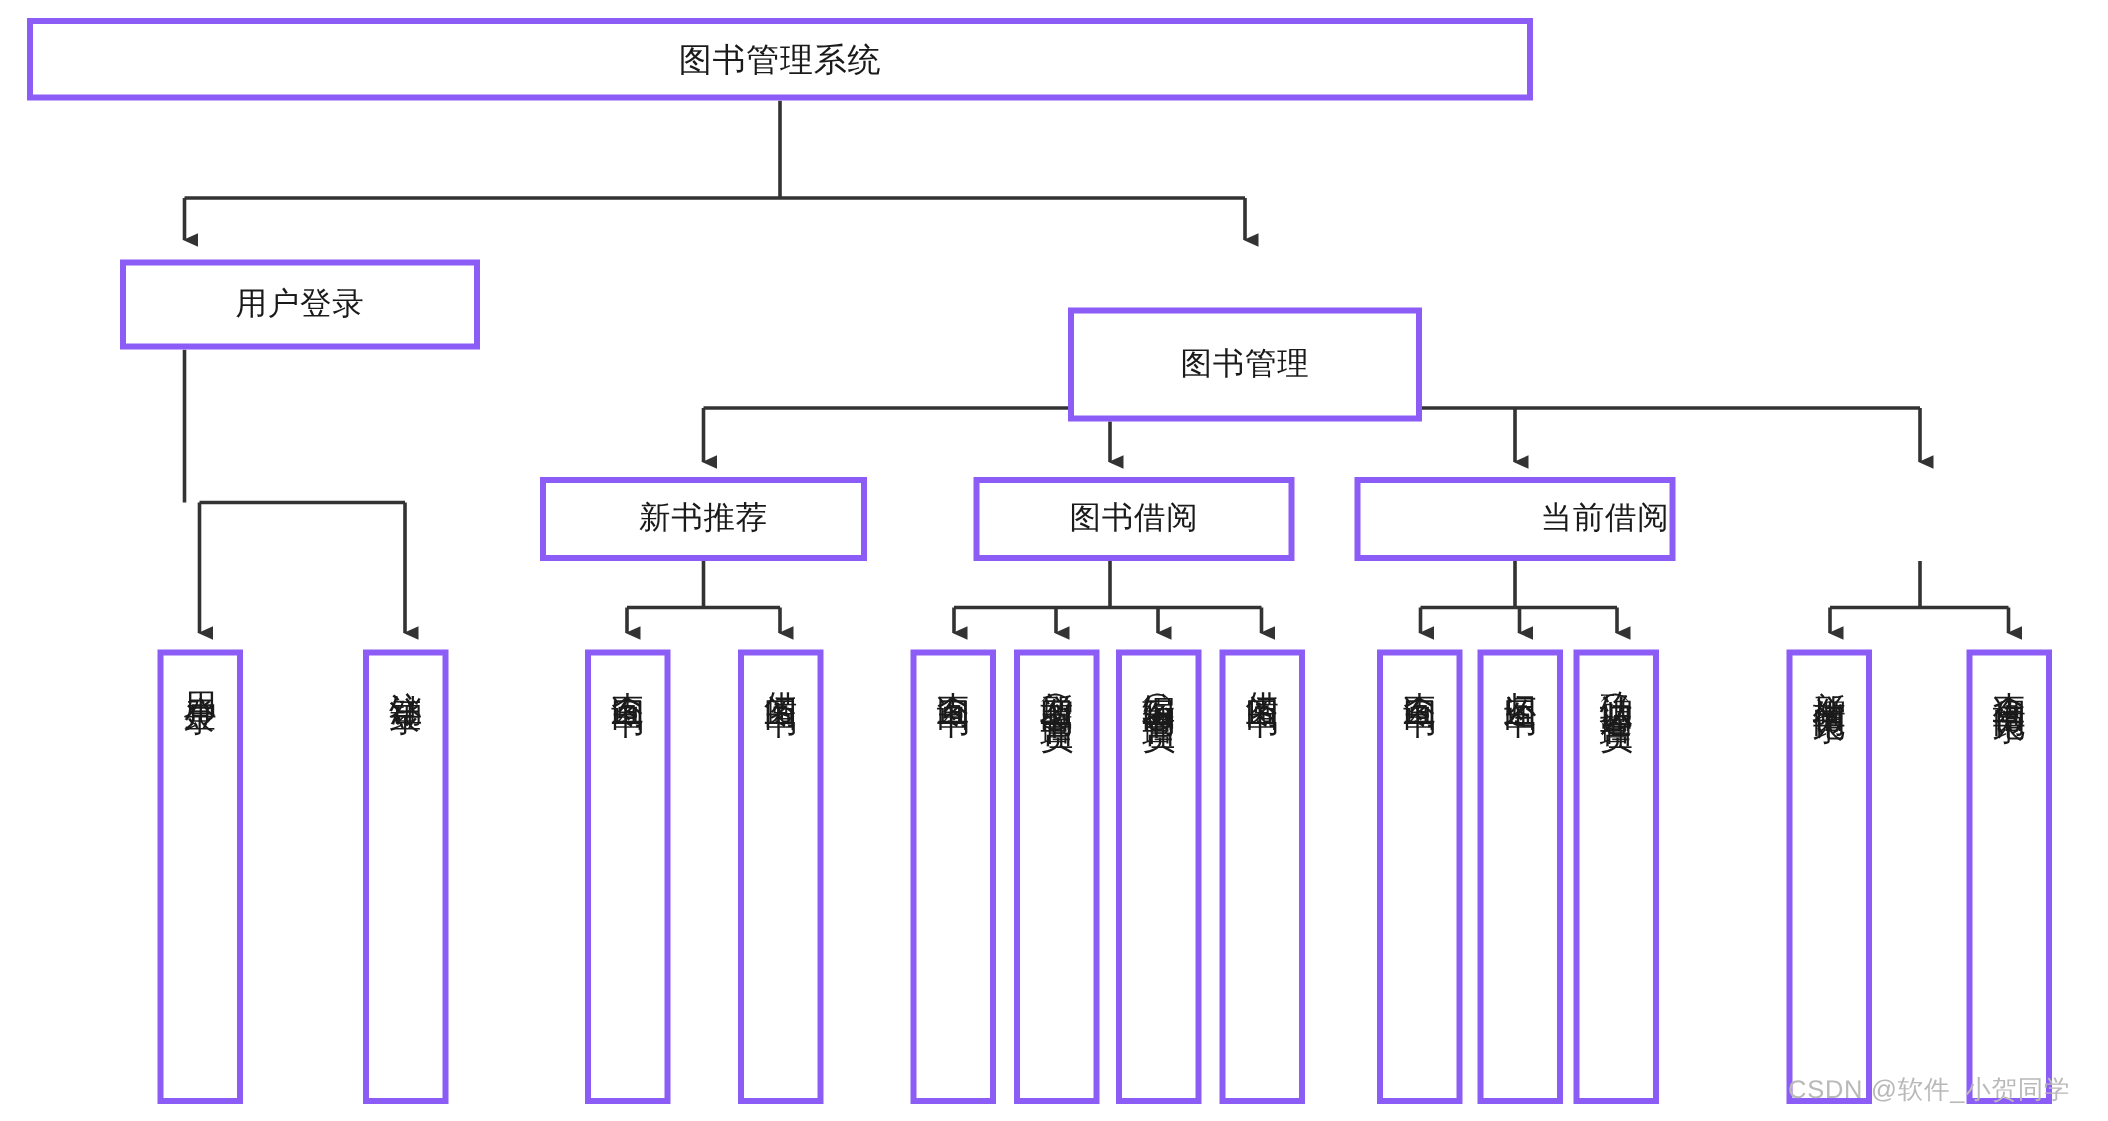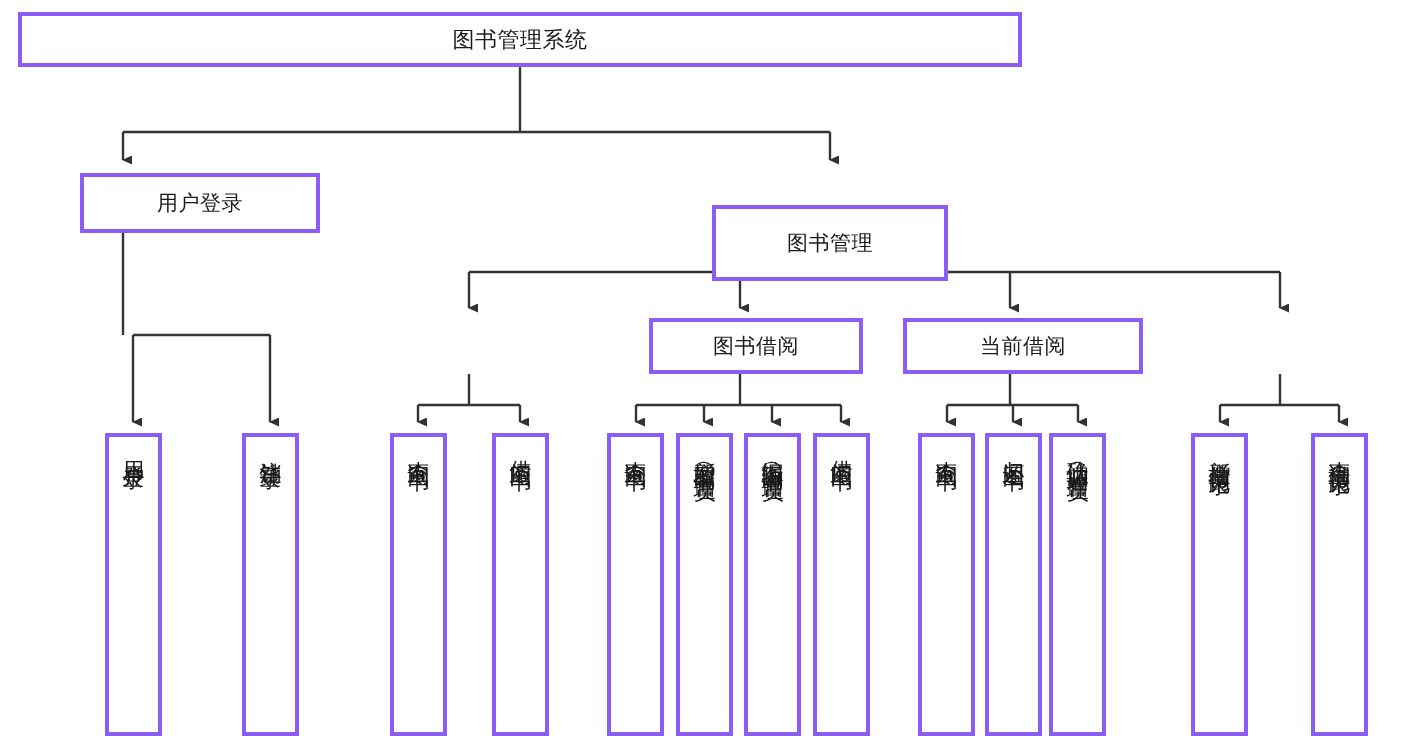--- a/index.html
+++ b/index.html
@@ -124,24 +124,27 @@
     <span class="lbl">图书管理系统</span>
   </div>
 
   <div class="node" style="left:80px; top:173px; width:240px; height:60px;">
     <span class="lbl">用户登录</span>
   </div>
   <div class="node" style="left:712px; top:173px; width:236px; height:76px;margin-top:32px;">
     <span class="lbl">图书管理</span>
   </div>
 
+  <div class="node" style="left:360px; top:318px; width:218px; height:56px;">
+    <span class="lbl">新书推荐</span>
+  </div>
   <div class="node" style="left:633px; top:318px; width:214px; height:56px;margin-left:16px;">
     <span class="lbl">图书借阅</span>
   </div>
-  <div class="node" style="left:903px; top:318px; width:240px; height:56px;">
+  <div class="node" style="left:903px; top:318px; width:214px; height:56px;justify-content:flex-end;">
     <span class="lbl">当前借阅</span>
   </div>
 
   <div class="node vertical" style="left:105px; top:433px; width:57px; height:303px;">
     <span class="lbl">用户登录</span>
   </div>
   <div class="node vertical" style="left:242px; top:433px; width:57px; height:303px;">
     <span class="lbl">注销登录</span>
   </div>
 
@@ -175,14 +178,15 @@
     <span class="lbl">确认归还（管理员）</span>
   </div>
 
   <div class="node vertical" style="left:1191px; top:433px; width:57px; height:303px;">
     <span class="lbl">新增借阅记录</span>
   </div>
   <div class="node vertical" style="left:1311px; top:433px; width:57px; height:303px;">
     <span class="lbl">查询借阅记录</span>
   </div>
 
+  <div class="watermark" style="left:1192px; top:715px;">CSDN @软件_小贺同学</div>
 
 </div>
 
 </body></html>

